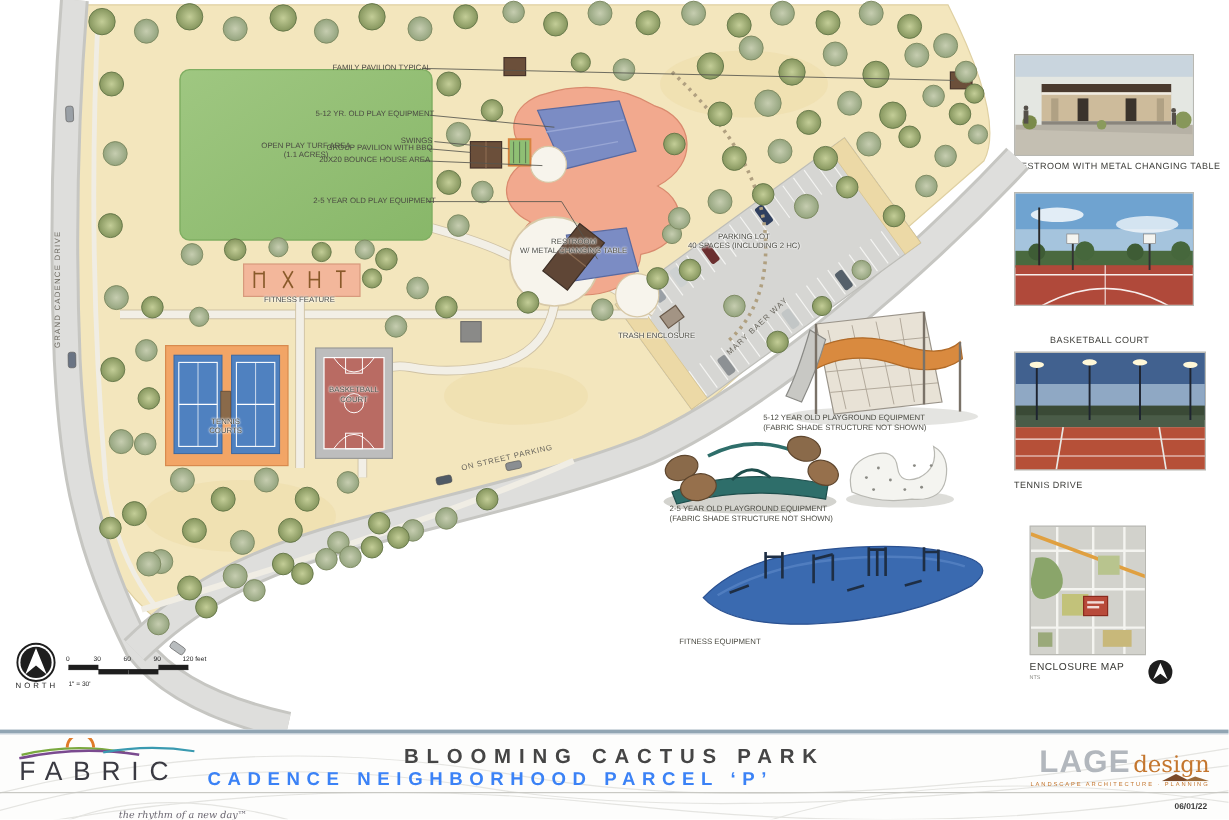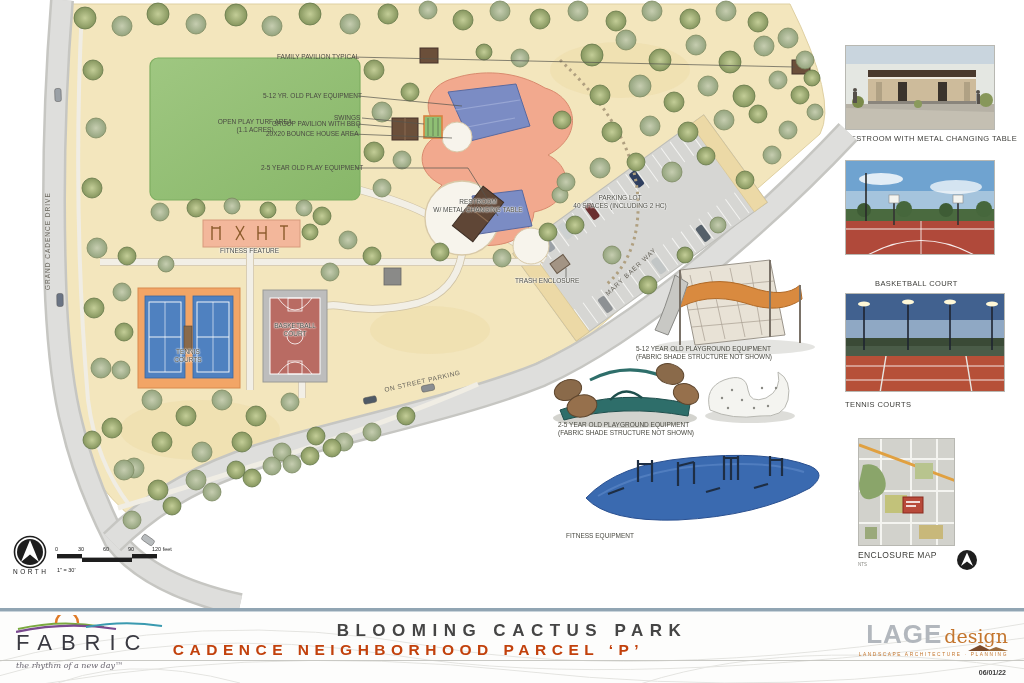--- a/index.html
+++ b/index.html
@@ -16,25 +16,25 @@
   .photo-note{position:absolute;font-size:4.5px;color:#8a8a84;}
   
   .legend-north-label{position:absolute;left:13px;top:568px;font-size:6.5px;letter-spacing:2.5px;color:#222;}
   
   .footer{position:absolute;left:0;top:608px;width:1024px;height:75px;background:#fdfdfc;
           border-top:3px solid #91a5b3;box-shadow:inset 0 1px 0 #c9d4db;z-index:10;}
   .footer-rule{position:absolute;left:0;top:49px;width:1024px;height:1px;background:#c9c9c4;}
   .title1{position:absolute;left:0;top:10px;width:1024px;text-align:center;font-size:17px;
           font-weight:bold;letter-spacing:6.5px;color:#454545;}
   .title2{position:absolute;left:0;top:30px;width:817px;text-align:center;font-size:15.5px;
-          font-weight:bold;letter-spacing:5.5px;color:#c2410c;}
+          font-weight:bold;letter-spacing:5.5px;color:#3b82f6;}
   .cadence{position:absolute;left:16px;top:4px;width:210px;}
   .cadence-word{font-size:22px;letter-spacing:9px;color:#3a3a42;margin-top:-3px;}
   .cadence-tag{font-family:"DejaVu Serif",serif;font-style:italic;font-size:8px;color:#6a6670;
-               width:190px;margin-top:5px;}
+               text-align:right;width:190px;margin-top:19px;}
   .lage{position:absolute;right:16px;top:8px;text-align:right;}
   .lage-row{display:flex;align-items:baseline;justify-content:flex-end;}
   .lage-word{font-size:26px;letter-spacing:1px;color:#b2b7bd;font-weight:bold;}
   .lage-script{font-family:"DejaVu Serif",serif;font-size:19px;color:#c4762e;margin-left:2px;}
   .lage-tag{font-size:4.8px;letter-spacing:1.6px;color:#c4762e;margin-top:1px;}
   .lage-date{position:absolute;right:18px;top:58px;font-size:7px;font-weight:bold;color:#3a3a3a;}
 </style>
 </head>
 <body>
 
@@ -484,21 +484,21 @@
           <line x1="146" y1="10" x2="146" y2="56"></line>
       </g>
       <g fill="#fff8d8">
           <ellipse cx="18" cy="10" rx="6" ry="2.6"></ellipse>
           <ellipse cx="62" cy="8" rx="6" ry="2.6"></ellipse>
         <ellipse cx="104" cy="8" rx="6" ry="2.6"></ellipse>
           <ellipse cx="146" cy="10" rx="6" ry="2.6"></ellipse>
         </g>
     </svg>
   </div>
-  <div class="photo-label" style="left:845px;top:400px;">TENNIS COURTS</div>
+  <div class="photo-label" style="left:845px;top:400px;">TENNIS DRIVE</div>
 
   <div class="photo" style="left:858px;top:438px;width:97px;height:108px;">
     <svg width="97" height="108" viewBox="0 0 97 108">
       <rect width="97" height="108" fill="#d2d2cc"></rect>
       <g stroke="#f4f4f0" stroke-width="2" fill="none">
         <path d="M0,20 H97 M0,52 H97 M0,84 H97 M22,0 V108 M52,0 V108 M78,0 V108"></path>
       </g>
       <path d="M0,6 L97,42" stroke="#e0a040" stroke-width="3" fill="none"></path>
       <path d="M4,26 Q20,22 26,40 Q30,56 12,60 Q0,62 0,44 Z" fill="#8aa56a"></path>
       <rect x="26" y="56" width="22" height="18" fill="#c2c27a"></rect>

